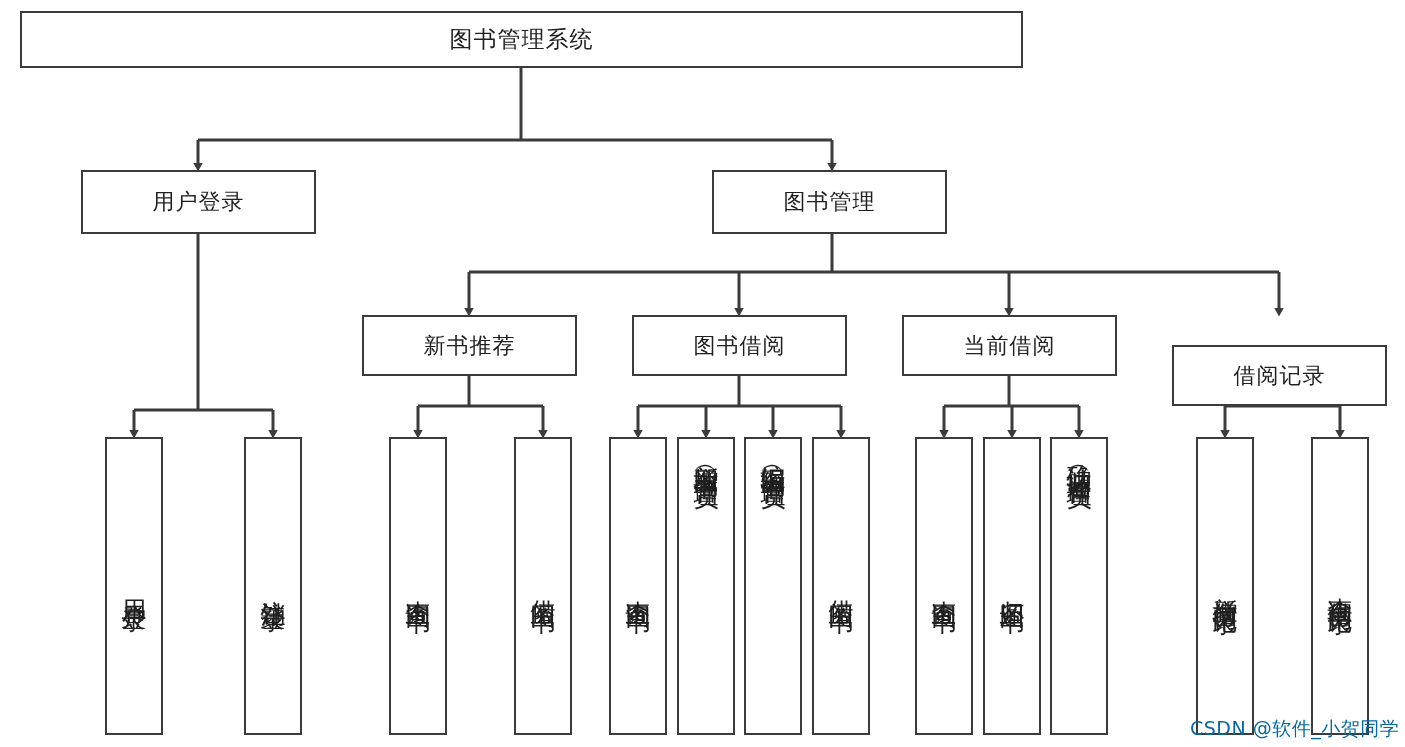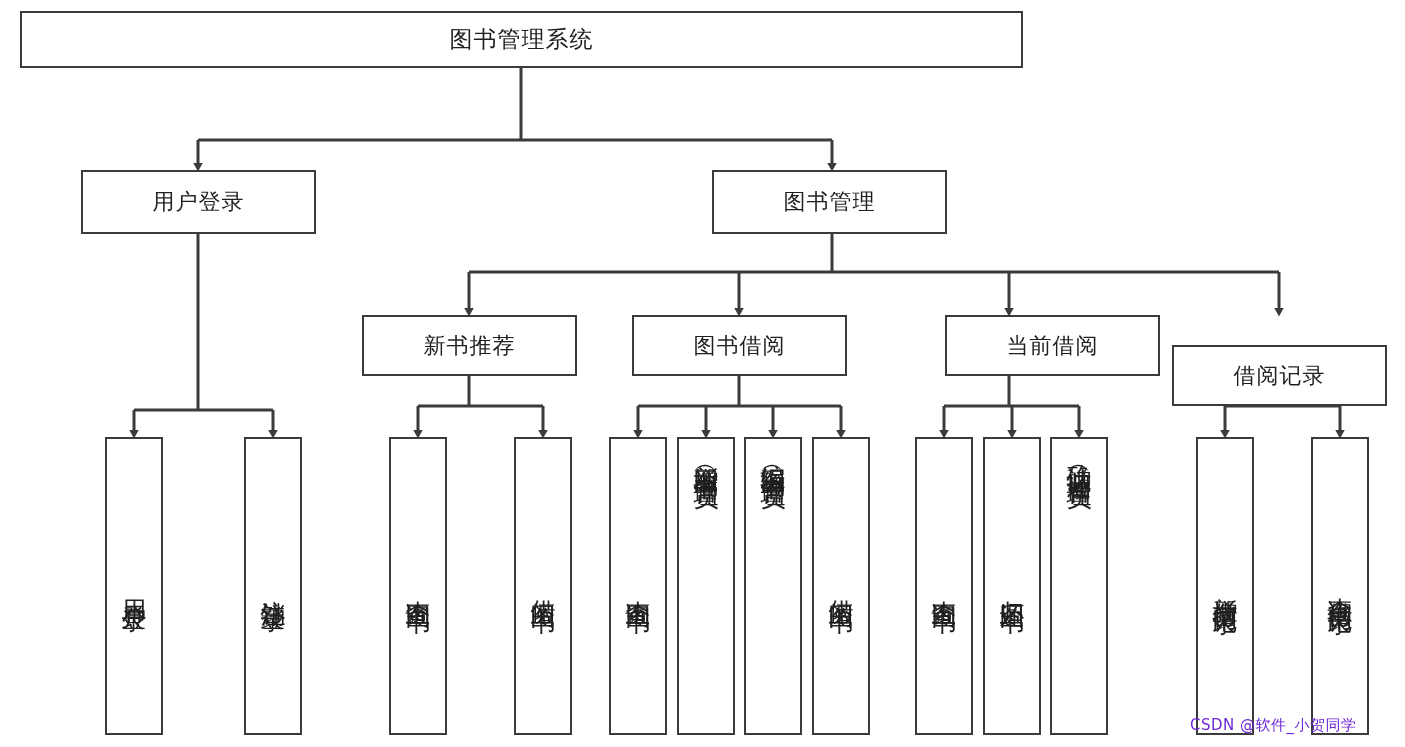--- a/index.html
+++ b/index.html
@@ -65,22 +65,22 @@
     line-height: 1.0;
     letter-spacing: 3px;
     white-space: nowrap;
   }
   .node.vertical.centered {
     align-items: center;
     padding-top: 0;
   }
   .watermark {
     position: absolute;
-    color: #6d28d9;
-    font-size: 15px;
+    color: #0369a1;
+    font-size: 19px;
     letter-spacing: 0.5px;
     z-index: 5;
     white-space: nowrap;
     user-select: none;
   }
 </style>
 </head>
 <body>
 
 <div id="diagram-root">
@@ -149,21 +149,21 @@
   </div>
 
   <div class="node horizontal" style="left:712px; top:170px; width:235px; height:64px;">
     <span class="label">图书管理</span>
   </div>
 
   <div class="node horizontal" style="left:632px; top:315px; width:215px; height:61px;font-family:Liberation Serif, serif;">
     <span class="label">图书借阅</span>
   </div>
 
-  <div class="node horizontal" style="left:902px; top:315px; width:215px; height:61px;margin-left:43px;">
+  <div class="node horizontal" style="left:902px; top:315px; width:215px; height:61px;">
     <span class="label">当前借阅</span>
   </div>
 
   <div class="node horizontal" style="left:1172px; top:315px; width:215px; height:61px;margin-top:30px;">
     <span class="label">借阅记录</span>
   </div>
 
   <div class="node vertical centered" style="left:105px; top:437px; width:58px; height:298px;">
     <span class="label">用户登录</span>
   </div>

